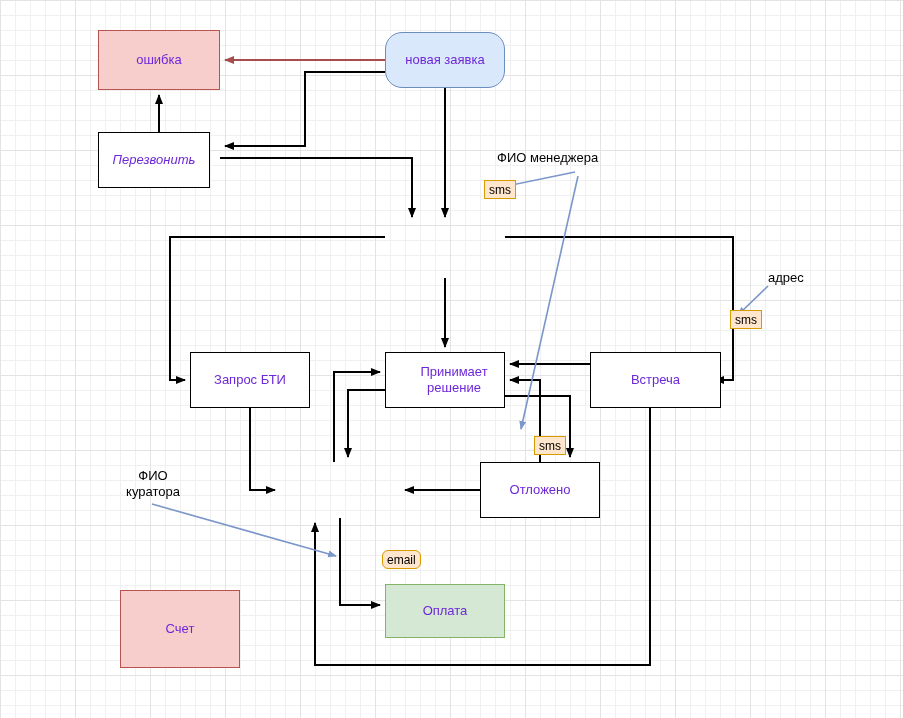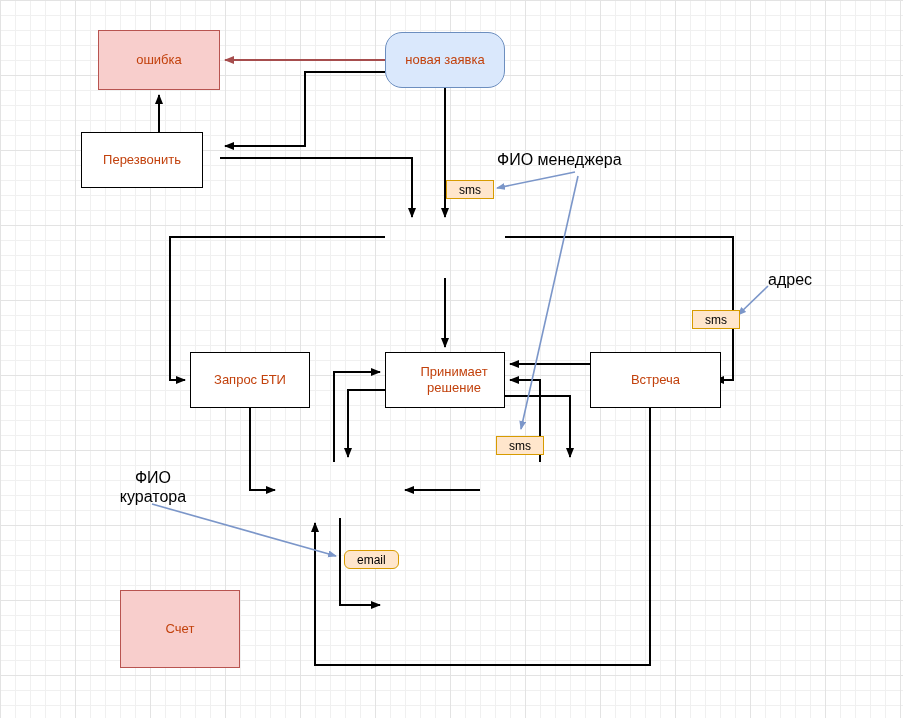--- a/index.html
+++ b/index.html
@@ -14,33 +14,33 @@
       linear-gradient(#f0f0f0 1px, transparent 1px),
       linear-gradient(90deg, #f0f0f0 1px, transparent 1px);
     background-size:75px 75px,75px 75px,15px 15px,15px 15px;
     font-family:"Liberation Sans",sans-serif;
   }
   svg.wires{position:absolute;left:0;top:0;z-index:1;}
   .node{
     position:absolute;z-index:2;box-sizing:border-box;
     border:1px solid #000000;background:#ffffff;
     display:flex;align-items:center;justify-content:center;
-    text-align:center;font-size:13px;color:#c2410c;padding:2px 6px;line-height:1.25;
+    text-align:center;font-size:13px;color:#6d28d9;padding:2px 6px;line-height:1.25;
   }
   .node.red{background:#f8cecc;border-color:#b85450;}
   .node.blue{background:#dae8fc;border-color:#6c8ebf;border-radius:17px;}
   .node.green{background:#d5e8d4;border-color:#82b366;}
   .tag{
     position:absolute;z-index:3;box-sizing:border-box;
     background:#ffe6cc;border:1px solid #d79b00;
     display:flex;align-items:center;justify-content:center;
-    font-size:12px;color:#000000;padding:0 12px;height:19px;
+    font-size:12px;color:#000000;padding:0 4px;height:19px;margin-left:38px;
   }
   .note{
-    position:absolute;z-index:3;font-size:16px;color:#000000;
+    position:absolute;z-index:3;font-size:13px;color:#000000;
     white-space:nowrap;line-height:1.2;
   }
   .note.wrap{white-space:normal;text-align:center;}
 </style>
 </head>
 <body>
 
 <div class="canvas">
 
   <svg class="wires" width="903" height="718" viewBox="0 0 903 718">
@@ -76,24 +76,26 @@
     <path d="M650 408 L650 665 L315 665 L315 523" stroke="#000" stroke-width="2" fill="none" marker-end="url(#mk-black)"></path>
 
     <path d="M575 172 L497 188" stroke="#7b96c9" stroke-width="1.6" fill="none" marker-end="url(#mk-blue)"></path>
     <path d="M578 176 L521 429" stroke="#7b96c9" stroke-width="1.6" fill="none" marker-end="url(#mk-blue)"></path>
     <path d="M768 286 L738 315" stroke="#7b96c9" stroke-width="1.6" fill="none" marker-end="url(#mk-blue)"></path>
     <path d="M152 504 L336 556" stroke="#7b96c9" stroke-width="1.6" fill="none" marker-end="url(#mk-blue)"></path>
   </svg>
 
   <div class="node red" style="left:98px;  top:30px;  width:122px; height:60px;">ошибка</div>
   <div class="node blue" style="left:385px; top:32px;  width:120px; height:56px;">новая заявка</div>
-  <div class="node" style="left:81px;  top:132px; width:122px; height:56px;">Перезвонить</div>
+  <div class="node" style="left:98px;  top:132px; width:112px; height:56px;font-style:italic;">Перезвонить</div>
   <div class="node" style="left:190px; top:352px; width:120px; height:56px;">Запрос БТИ</div>
   <div class="node" style="left:385px; top:352px; width:120px; height:56px;padding-left:24px;">Принимает решение</div>
   <div class="node" style="left:590px; top:352px; width:131px; height:56px;">Встреча</div>
+  <div class="node" style="left:480px; top:462px; width:120px; height:56px;">Отложено</div>
+  <div class="node green" style="left:385px; top:584px; width:120px; height:54px;">Оплата</div>
   <div class="node red" style="left:120px; top:590px; width:120px; height:78px;">Счет</div>
 
   <div class="tag" style="left:446px; top:180px;">sms</div>
   <div class="tag" style="left:692px; top:310px;">sms</div>
   <div class="tag" style="left:496px; top:436px;">sms</div>
   <div class="tag" style="left:344px; top:550px;border-radius:6px;">email</div>
 
   <div class="note" style="left:497px; top:150px;">ФИО менеджера</div>
   <div class="note" style="left:768px; top:270px;">адрес</div>
   <div class="note wrap" style="left:113px; top:468px; width:80px;">ФИО куратора</div>

